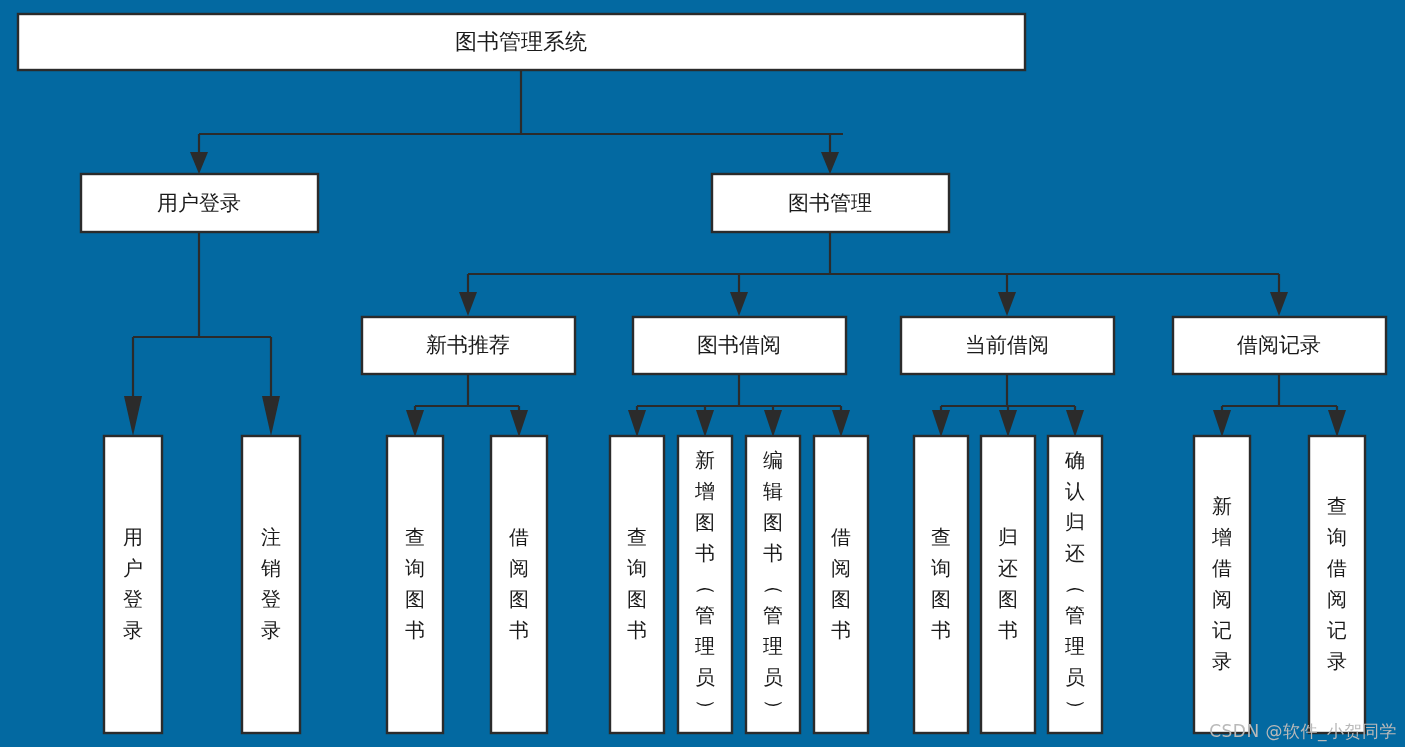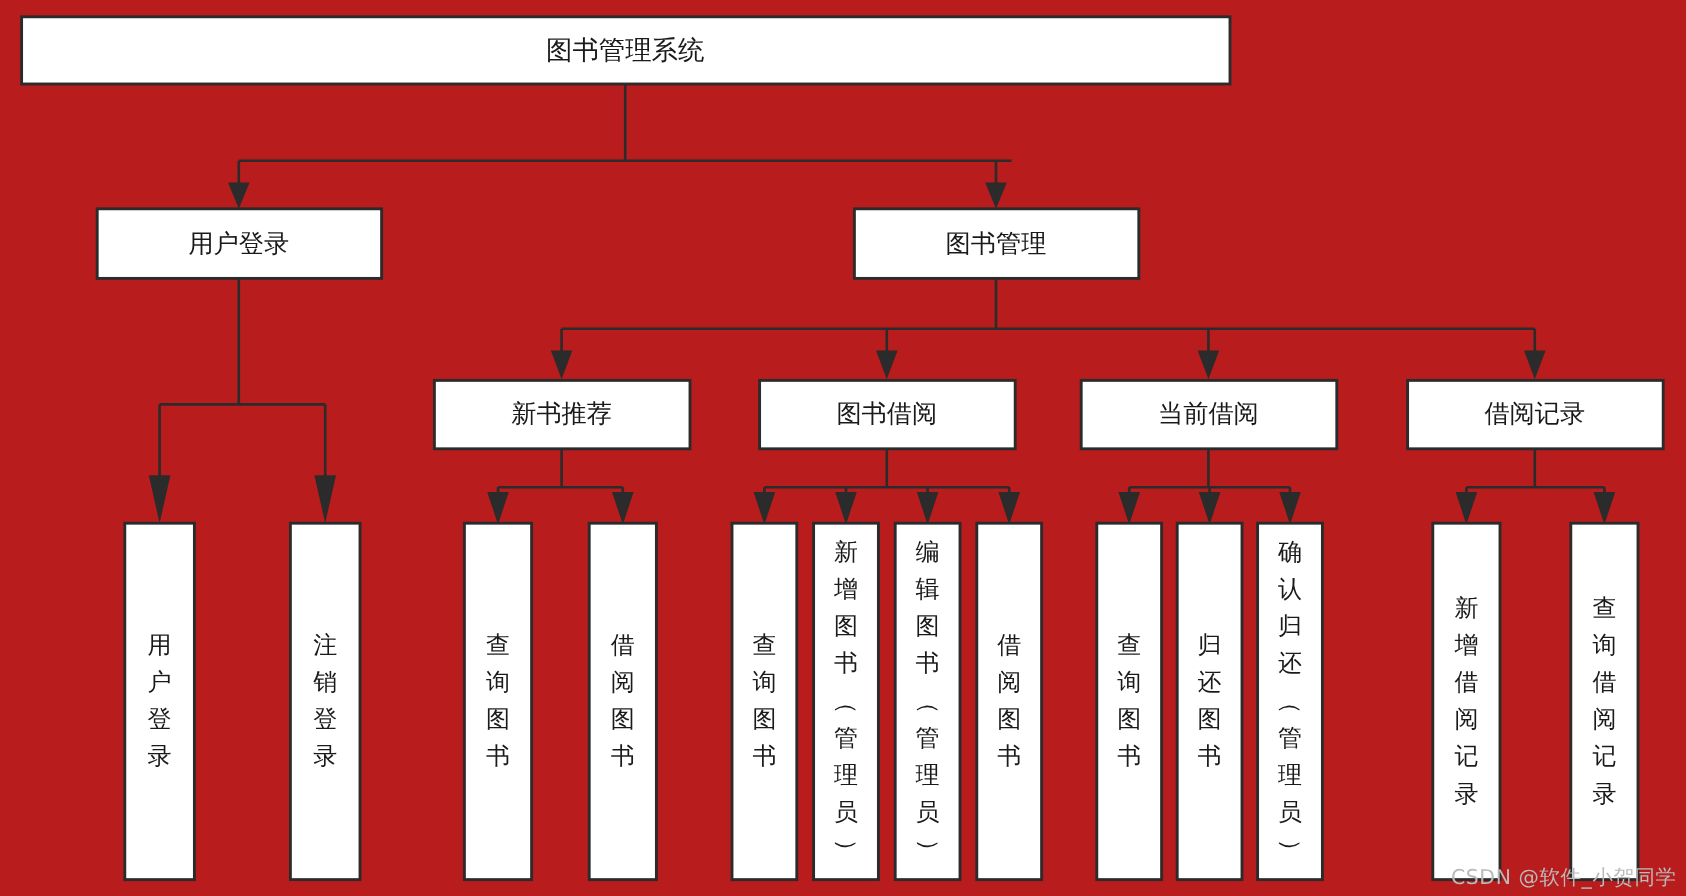--- a/index.html
+++ b/index.html
@@ -11,21 +11,21 @@
   body {
     width: 1405px;
     height: 747px;
     overflow: hidden;
     font-family: "Liberation Sans", "DejaVu Sans", sans-serif;
   }
   #diagram-root {
     position: relative;
     width: 1405px;
     height: 747px;
-    background: #b91c1c;
+    background: #0369a1;
   }
   svg#tree-svg {
     position: absolute;
     top: 0;
     left: 0;
     width: 1405px;
     height: 747px;
     display: block;
   }
   .node-box {

